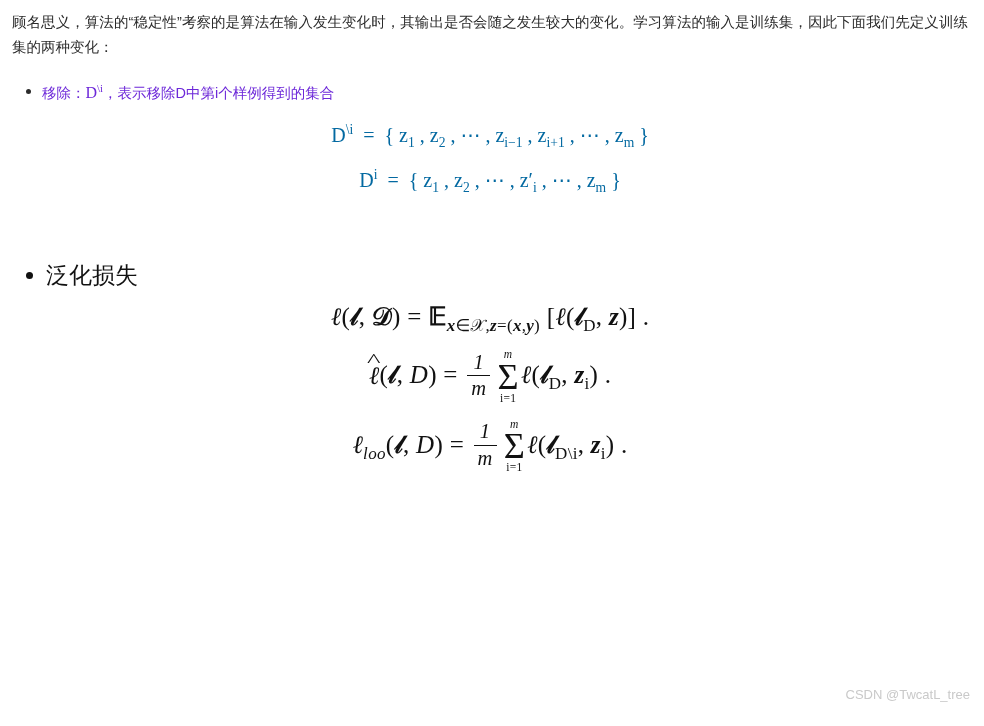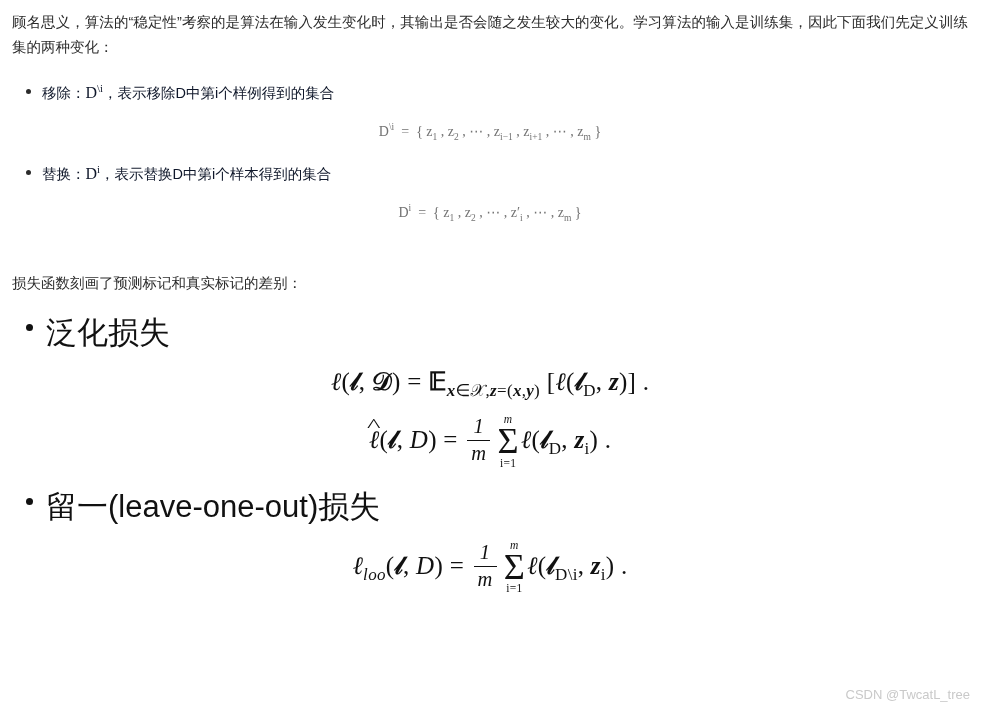--- a/index.html
+++ b/index.html
@@ -32,39 +32,39 @@
   .bullet-list {
     list-style: none;
     margin: 18px 0 0 0;
     padding: 0;
   }
   .bullet-item {
     position: relative;
     padding-left: 30px;
     font-size: 14.5px;
     line-height: 1.7;
-    color: #0f172a;
+    color: #6d28d9;
     margin-bottom: 4px;
   }
   .bullet-item::before {
     content: "";
     position: absolute;
     left: 14px;
     top: 10px;
     width: 5px;
     height: 5px;
     border-radius: 50%;
     background: #2b2b2b;
   }
   .math-block {
     font-family: "Liberation Serif", serif;
     text-align: center;
     margin: 16px 0 6px 0;
-    font-size: 14px;
-    color: #737373;
+    font-size: 20px;
+    color: #0369a1;
   }
   .math-inline {
     font-family: "Liberation Serif", serif;
     font-size: 16px;
   }
   sup.idx, sub.idx {
     font-size: 0.68em;
   }
   .mi { font-style: italic; }
   .spacer-lg { height: 42px; }
@@ -75,21 +75,21 @@
     line-height: 1.75;
   }
   .big-list {
     list-style: none;
     margin: 14px 0 0 0;
     padding: 0;
   }
   .big-item {
     position: relative;
     padding-left: 34px;
-    font-size: 31px;
+    font-size: 23px;
     line-height: 1.5;
     color: #111;
     margin-bottom: 2px;
     margin-top: 8px;
   }
   .big-item::before {
     content: "";
     position: absolute;
     left: 14px;
     top: 14px;
@@ -192,52 +192,43 @@
       <span>移除：</span><span class="math-inline"><span>D</span><sup class="idx">\i</sup></span><span>，表示移除D中第i个样例得到的集合</span>
     </li>
   </ul>
 
   <div class="math-block">
     <span><span>D</span><sup class="idx">\i</sup></span>
     <span>&nbsp;=&nbsp;</span>
     <span>{&nbsp;z<sub class="idx">1</sub>&nbsp;,&nbsp;z<sub class="idx">2</sub>&nbsp;,&nbsp;⋯&nbsp;,&nbsp;z<sub class="idx">i−1</sub>&nbsp;,&nbsp;z<sub class="idx">i+1</sub>&nbsp;,&nbsp;⋯&nbsp;,&nbsp;z<sub class="idx">m</sub>&nbsp;}</span>
   </div>
 
-  <ul class="bullet-list">
-    <li class="bullet-item">
-      <span>替换：</span><span class="math-inline"><span>D</span><sup class="idx">i</sup></span><span>，表示替换D中第i个样本得到的集合</span>
-    </li>
-  </ul>
 
   <div class="math-block">
     <span><span>D</span><sup class="idx">i</sup></span>
     <span>&nbsp;=&nbsp;</span>
     <span>{&nbsp;z<sub class="idx">1</sub>&nbsp;,&nbsp;z<sub class="idx">2</sub>&nbsp;,&nbsp;⋯&nbsp;,&nbsp;z′<sub class="idx">i</sub>&nbsp;,&nbsp;⋯&nbsp;,&nbsp;z<sub class="idx">m</sub>&nbsp;}</span>
   </div>
 
   <div class="spacer-lg"></div>
 
-  <p class="lead-text">损失函数刻画了预测标记和真实标记的差别：</p>
 
   <ul class="big-list">
     <li class="big-item">泛化损失</li>
   </ul>
 
   <div class="big-formula">
     <span class="mi">ℓ</span><span>(</span><span class="script-L">𝓁</span><span>,&nbsp;</span><span class="script-L">𝒟</span><span>)&nbsp;=&nbsp;</span><span class="script-L">𝔼</span><sub class="idx"><span class="bigvar">x</span>∈𝒳,<span class="bigvar">z</span>=(<span class="bigvar">x</span>,<span class="bigvar">y</span>)</sub><span>&nbsp;[</span><span class="mi">ℓ</span><span>(</span><span class="script-L">𝓁</span><sub class="idx">D</sub><span>,&nbsp;</span><span class="bigvar">z</span><span>)</span><span>]&nbsp;.</span>
   </div>
 
 
   <div class="big-formula">
     <span class="hat-wrap"><span class="hat">^</span><span class="mi">ℓ</span></span><span>(</span><span class="script-L">𝓁</span><span>,&nbsp;</span><span class="mi">D</span><span>)&nbsp;=&nbsp;</span><span class="frac"><span class="num mi">1</span><span class="den mi">m</span></span><span class="sumop"><span class="lim-top">m</span><span class="sig">Σ</span><span class="lim-bot">i=1</span></span><span class="mi">ℓ</span><span>(</span><span class="script-L">𝓁</span><sub class="idx">D</sub><span>,&nbsp;</span><span class="bigvar">z</span><sub class="idx">i</sub><span>)&nbsp;.</span>
   </div>
 
-  <ul class="big-list">
-    <li class="big-item">留一(leave-one-out)损失</li>
-  </ul>
 
   <div class="big-formula">
     <span class="mi">ℓ</span><sub class="idx mi">loo</sub><span>(</span><span class="script-L">𝓁</span><span>,&nbsp;</span><span class="mi">D</span><span>)&nbsp;=&nbsp;</span><span class="frac"><span class="num mi">1</span><span class="den mi">m</span></span><span class="sumop"><span class="lim-top">m</span><span class="sig">Σ</span><span class="lim-bot">i=1</span></span><span class="mi">ℓ</span><span>(</span><span class="script-L">𝓁</span><sub class="idx">D\i</sub><span>,&nbsp;</span><span class="bigvar">z</span><sub class="idx">i</sub><span>)&nbsp;.</span>
   </div>
 
   <div class="watermark">CSDN @TwcatL_tree</div>
 
 </div>
 
 </body></html>

